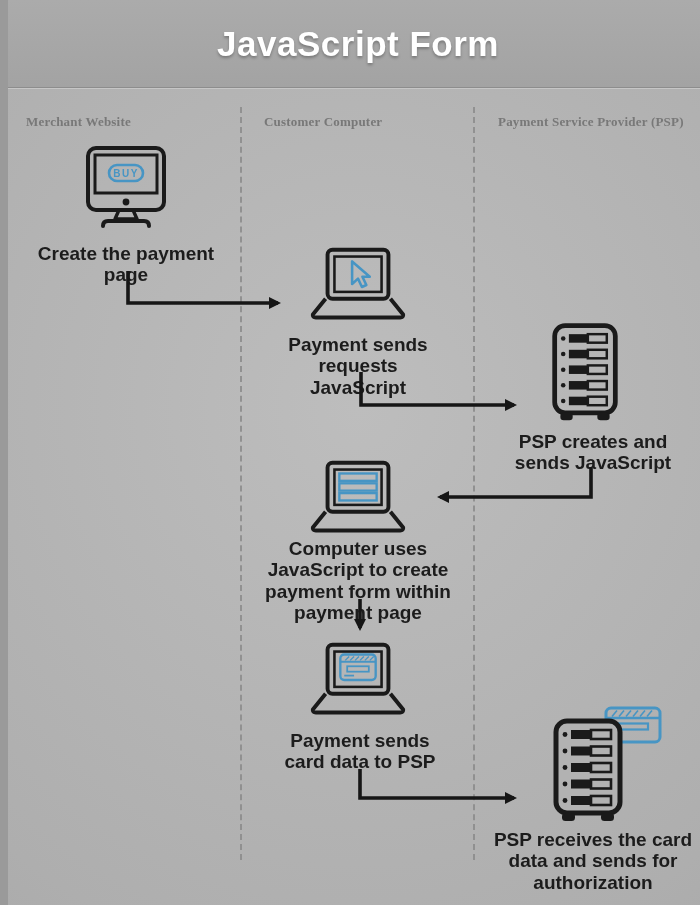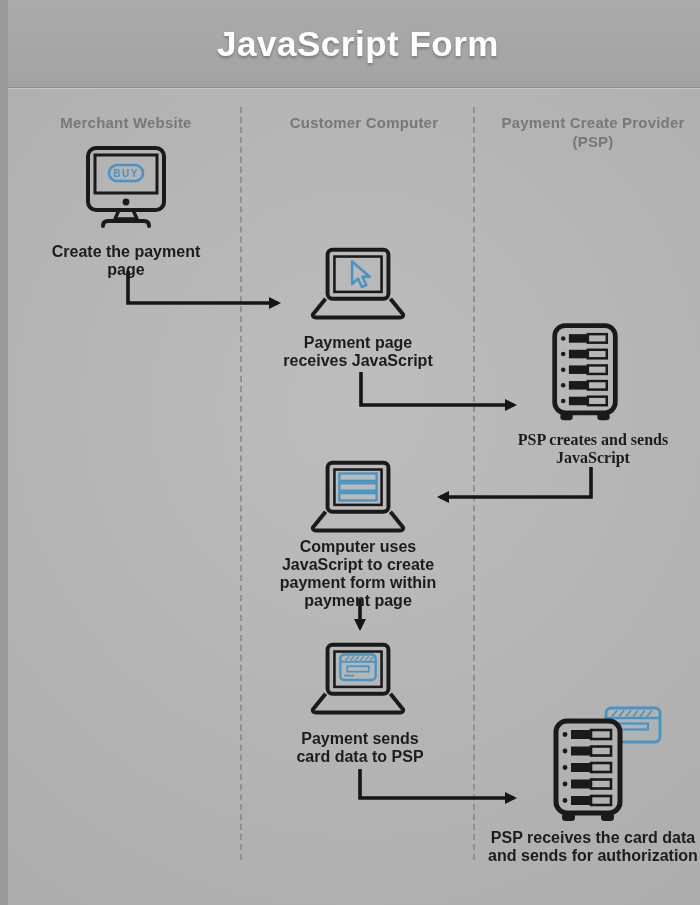--- a/index.html
+++ b/index.html
@@ -14,46 +14,46 @@
     background:linear-gradient(180deg,#ababab 0%,#a3a3a3 100%);
     border-bottom:1px solid #8d8d8d;
     box-shadow:0 1px 0 #c6c6c6;
     display:flex;align-items:center;justify-content:center;
   }
   .title{
     color:#ffffff;font-size:35px;font-weight:800;letter-spacing:.5px;
     text-shadow:0 2px 3px rgba(0,0,0,.28);
   }
   .lane-header{
-    position:absolute;text-align:center;color:#787878;
-    font-size:15px;font-weight:700;line-height:1.25;letter-spacing:.2px;
+    position:absolute;color:#787878;
+    font-size:13px;font-weight:700;line-height:1.25;letter-spacing:.2px;font-family:Liberation Serif, serif;
   }
   .lane-divider{
     position:absolute;top:107px;height:753px;width:0;
     border-left:2px dashed #8b8b8b;opacity:.85;
   }
   .icon{position:absolute;}
   .step-label{
     position:absolute;text-align:center;color:#1c1c1c;
-    font-size:16px;font-weight:700;line-height:1.12;
+    font-size:19px;font-weight:700;line-height:1.12;
   }
   .arrow-layer{position:absolute;left:0;top:0;width:700px;height:905px;pointer-events:none;}
 </style>
 </head>
 <body>
 
 <div id="stage">
 
   <div class="header">
     <div class="title">JavaScript Form</div>
   </div>
 
   <div class="lane-header" style="left:18px;top:114px;width:200px;">Merchant Website</div>
   <div class="lane-header" style="left:256px;top:114px;width:200px;">Customer Computer</div>
-  <div class="lane-header" style="left:490px;top:114px;width:190px;">Payment Create Provider (PSP)</div>
+  <div class="lane-header" style="left:490px;top:114px;width:190px;">Payment Service Provider (PSP)</div>
 
   <div class="lane-divider" style="left:232px;"></div>
   <div class="lane-divider" style="left:465px;"></div>
 
   <svg class="icon" style="left:68px;top:144px;" width="100" height="96" viewBox="0 0 100 96">
     <rect x="12" y="4" width="76" height="62" rx="8" fill="none" stroke="#1a1a1a" stroke-width="4"></rect>
     <rect x="19" y="11" width="62" height="38" fill="none" stroke="#1a1a1a" stroke-width="3"></rect>
     <rect x="33" y="21" width="34" height="16" rx="8" fill="none" stroke="#4795c4" stroke-width="2.6"></rect>
     <text x="50" y="33" text-anchor="middle" font-size="10" font-weight="bold" letter-spacing="1.5" fill="#4795c4" font-family="Liberation Sans, sans-serif">BUY</text>
     <circle cx="50" cy="58" r="3.4" fill="#1a1a1a"></circle>
@@ -61,21 +61,21 @@
     <path d="M27 82 q0 -5 5 -5 h36 q5 0 5 5" fill="none" stroke="#1a1a1a" stroke-width="4" stroke-linecap="round"></path>
   </svg>
   <div class="step-label" style="left:23px;top:243px;width:190px;">Create the payment page</div>
 
   <svg class="icon" style="left:296px;top:246px;" width="108" height="80" viewBox="0 0 110 80">
     <rect x="24" y="3" width="62" height="50" rx="5" fill="none" stroke="#1a1a1a" stroke-width="4"></rect>
     <rect x="31" y="10" width="48" height="36" fill="none" stroke="#1a1a1a" stroke-width="2.6"></rect>
     <path d="M22 53 L9 69 Q8.5 72 12 72 H98 Q101.5 72 101 69 L88 53" fill="none" stroke="#1a1a1a" stroke-width="4" stroke-linejoin="round"></path>
     <path d="M49 15 L49 38 L55 32.5 L59 41 L63.5 39 L59.5 30.5 L67 30.5 Z" fill="none" stroke="#4795c4" stroke-width="2.6" stroke-linejoin="round"></path>
   </svg>
-  <div class="step-label" style="left:263px;top:334px;width:174px;">Payment page receives JavaScript</div>
+  <div class="step-label" style="left:263px;top:334px;width:174px;">Payment sends requests JavaScript</div>
 
   <svg class="icon" style="left:541px;top:322px;" width="72" height="102" viewBox="0 0 76 106">
     <rect x="6" y="3" width="64" height="92" rx="11" fill="none" stroke="#1a1a1a" stroke-width="5"></rect>
     <g>
       <g transform="translate(0,12)">
         <circle cx="15" cy="4.5" r="2.4" fill="#1a1a1a"></circle>
           <rect x="21" y="0" width="20" height="9" fill="#1a1a1a"></rect>
           <rect x="41" y="0" width="20" height="9" fill="none" stroke="#1a1a1a" stroke-width="2.6"></rect>
       </g>
       <g transform="translate(0,28.5)">
@@ -95,21 +95,21 @@
       </g>
       <g transform="translate(0,78)">
         <circle cx="15" cy="4.5" r="2.4" fill="#1a1a1a"></circle>
           <rect x="21" y="0" width="20" height="9" fill="#1a1a1a"></rect>
           <rect x="41" y="0" width="20" height="9" fill="none" stroke="#1a1a1a" stroke-width="2.6"></rect>
       </g>
     </g>
     <rect x="12" y="95" width="13" height="8" rx="3.5" fill="#1a1a1a"></rect>
     <rect x="51" y="95" width="13" height="8" rx="3.5" fill="#1a1a1a"></rect>
   </svg>
-  <div class="step-label" style="left:496px;top:431px;width:178px;font-family:Liberation Serif, serif;">PSP creates and sends JavaScript</div>
+  <div class="step-label" style="left:496px;top:431px;width:178px;">PSP creates and sends JavaScript</div>
 
   <svg class="icon" style="left:296px;top:459px;" width="108" height="80" viewBox="0 0 110 80">
     <rect x="24" y="3" width="62" height="50" rx="5" fill="none" stroke="#1a1a1a" stroke-width="4"></rect>
     <rect x="31" y="10" width="48" height="36" fill="none" stroke="#1a1a1a" stroke-width="2.6"></rect>
     <rect x="36" y="14" width="38" height="7.5" fill="none" stroke="#4795c4" stroke-width="2.4"></rect>
     <rect x="36" y="24" width="38" height="7.5" fill="none" stroke="#4795c4" stroke-width="2.4"></rect>
     <rect x="36" y="34" width="38" height="7.5" fill="none" stroke="#4795c4" stroke-width="2.4"></rect>
     <path d="M22 53 L9 69 Q8.5 72 12 72 H98 Q101.5 72 101 69 L88 53" fill="none" stroke="#1a1a1a" stroke-width="4" stroke-linejoin="round"></path>
   </svg>
   <div class="step-label" style="left:257px;top:538px;width:186px;">Computer uses JavaScript to create payment form within payment page</div>

